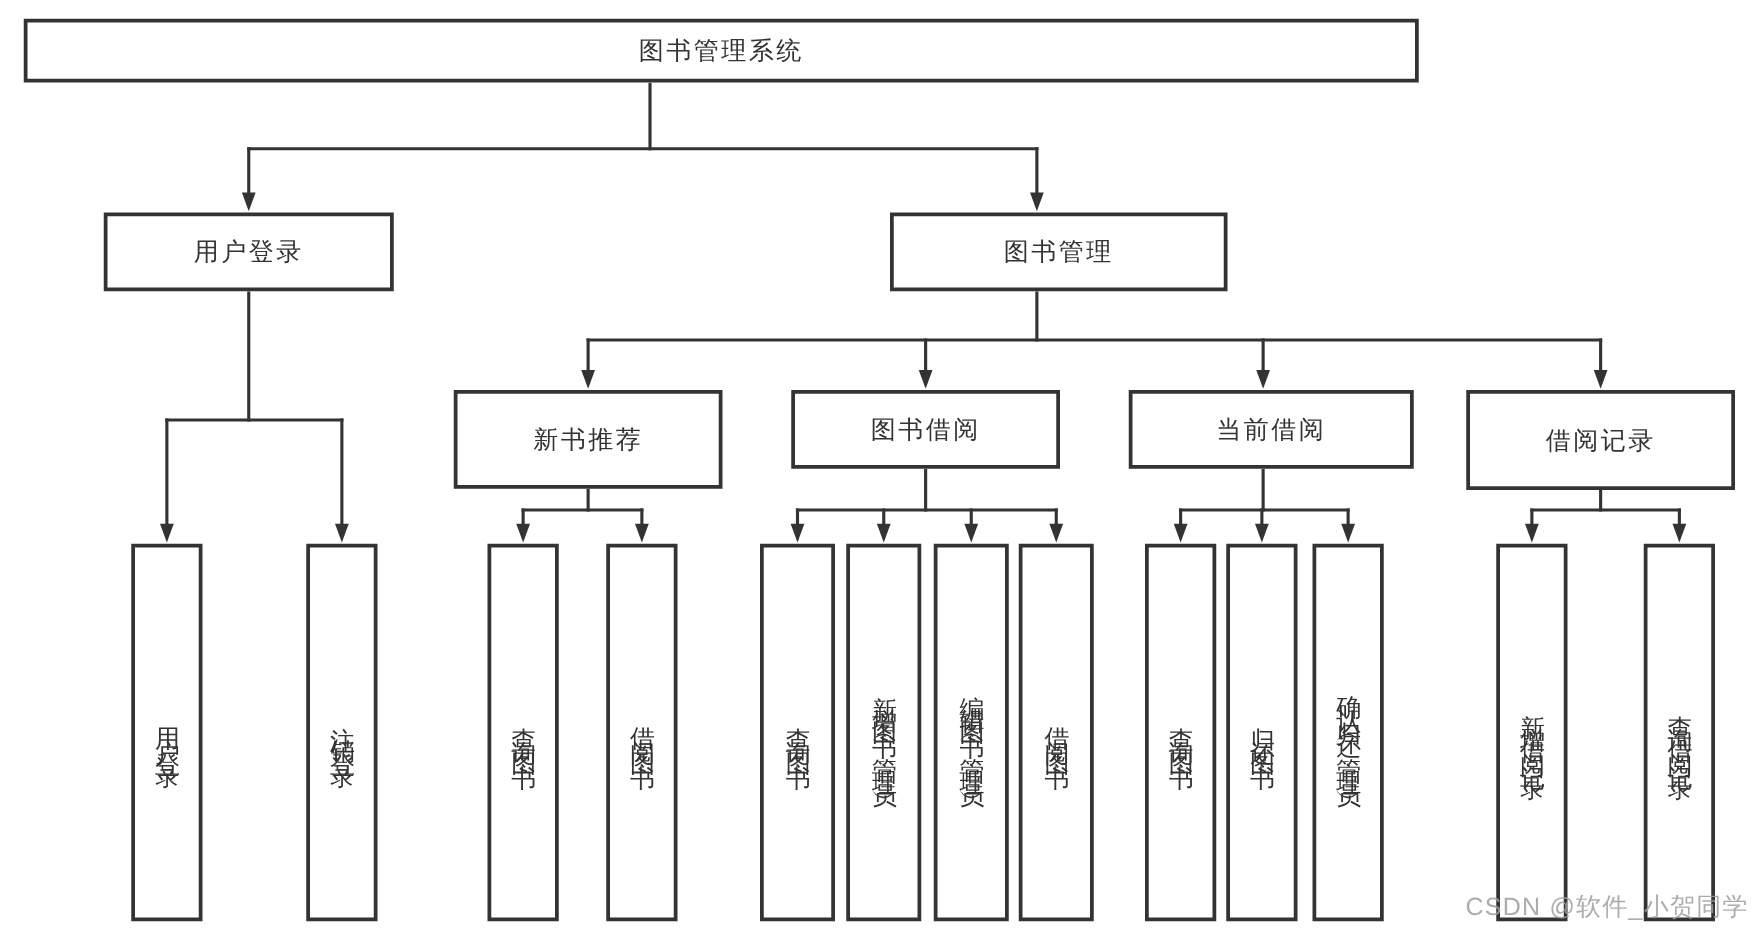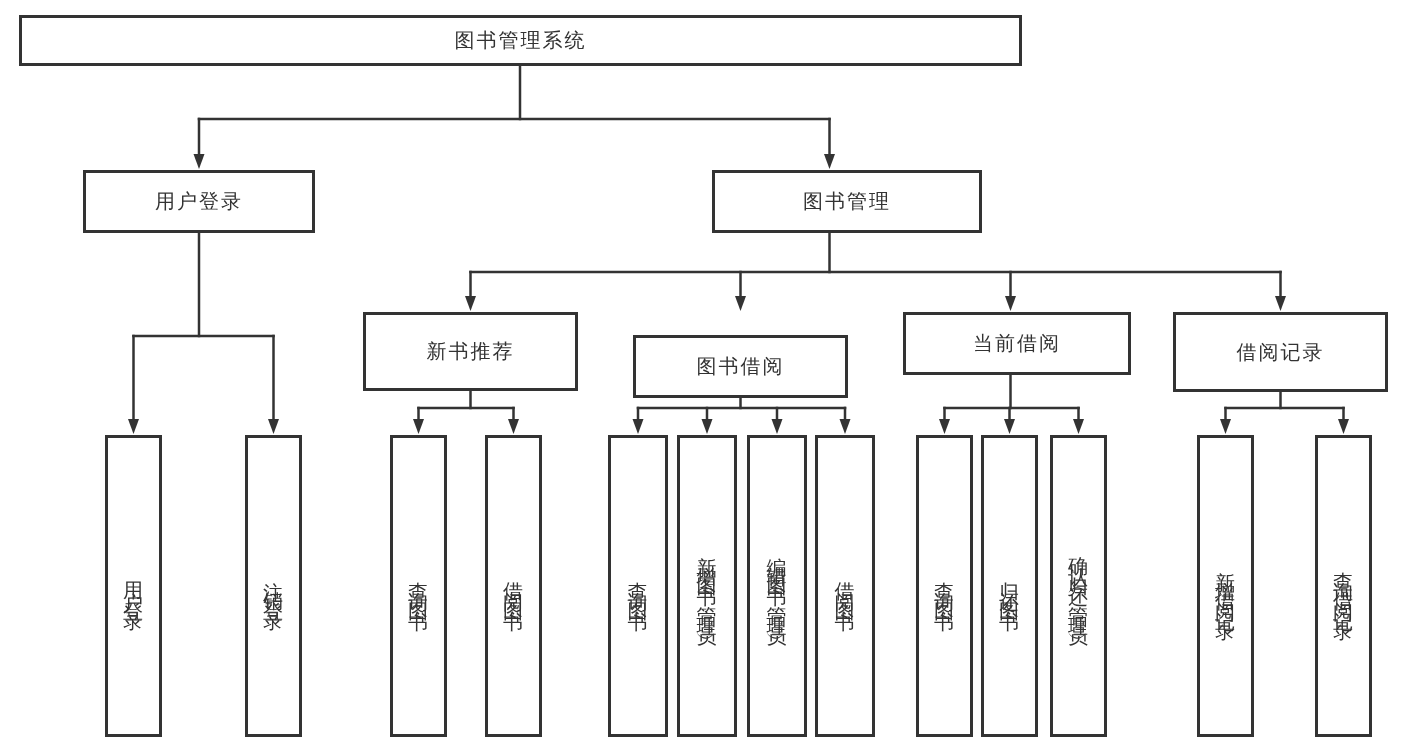--- a/index.html
+++ b/index.html
@@ -110,35 +110,35 @@
     <polygon points="1078.5,434 1073,419 1084,419"></polygon>
 
     <line x1="1280.5" y1="375" x2="1280.5" y2="409.25"></line>
     <line x1="1224.25" y1="408" x2="1344.75" y2="408"></line>
     <line x1="1225.5" y1="406.75" x2="1225.5" y2="422"></line>
     <polygon points="1225.5,434 1220,419 1231,419"></polygon>
     <line x1="1343.5" y1="406.75" x2="1343.5" y2="422"></line>
     <polygon points="1343.5,434 1338,419 1349,419"></polygon>
   </svg>
 
-  <div class="node hbox" style="left:19px; top:15px; width:1003px; height:51px;">
+  <div class="node hbox" style="left:19px; top:15px; width:1116px; height:51px;">
     <span>图书管理系统</span>
   </div>
 
   <div class="node hbox" style="left:83px; top:170px; width:232px; height:63px;">
     <span>用户登录</span>
   </div>
   <div class="node hbox" style="left:712px; top:170px; width:270px; height:63px;">
     <span>图书管理</span>
   </div>
 
   <div class="node hbox" style="left:363px; top:312px; width:215px; height:79px;">
     <span>新书推荐</span>
   </div>
-  <div class="node hbox" style="left:633px; top:312px; width:215px; height:63px;margin-top:23px;">
+  <div class="node hbox" style="left:633px; top:312px; width:215px; height:63px;">
     <span>图书借阅</span>
   </div>
   <div class="node hbox" style="left:903px; top:312px; width:228px; height:63px;">
     <span>当前借阅</span>
   </div>
   <div class="node hbox" style="left:1173px; top:312px; width:215px; height:80px;">
     <span>借阅记录</span>
   </div>
 
   <div class="node vbox" style="left:105px; top:435px; width:57px; height:302px;">
@@ -178,14 +178,15 @@
     <span>确认归还（管理员）</span>
   </div>
 
   <div class="node vbox" style="left:1197px; top:435px; width:57px; height:302px;">
     <span>新增借阅记录</span>
   </div>
   <div class="node vbox" style="left:1315px; top:435px; width:57px; height:302px;">
     <span>查询借阅记录</span>
   </div>
 
+  <div id="watermark">CSDN @软件_小贺同学</div>
 
 </div>
 
 </body></html>

